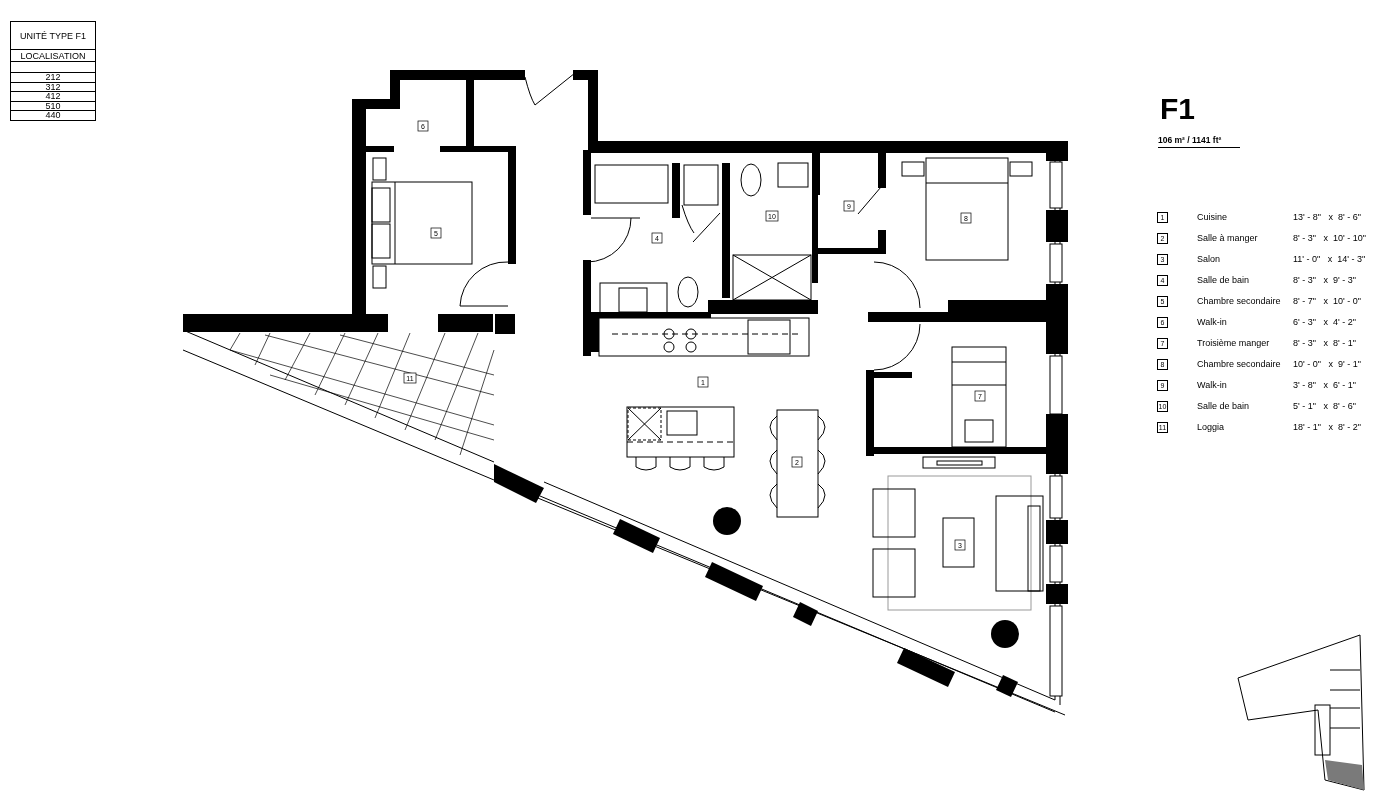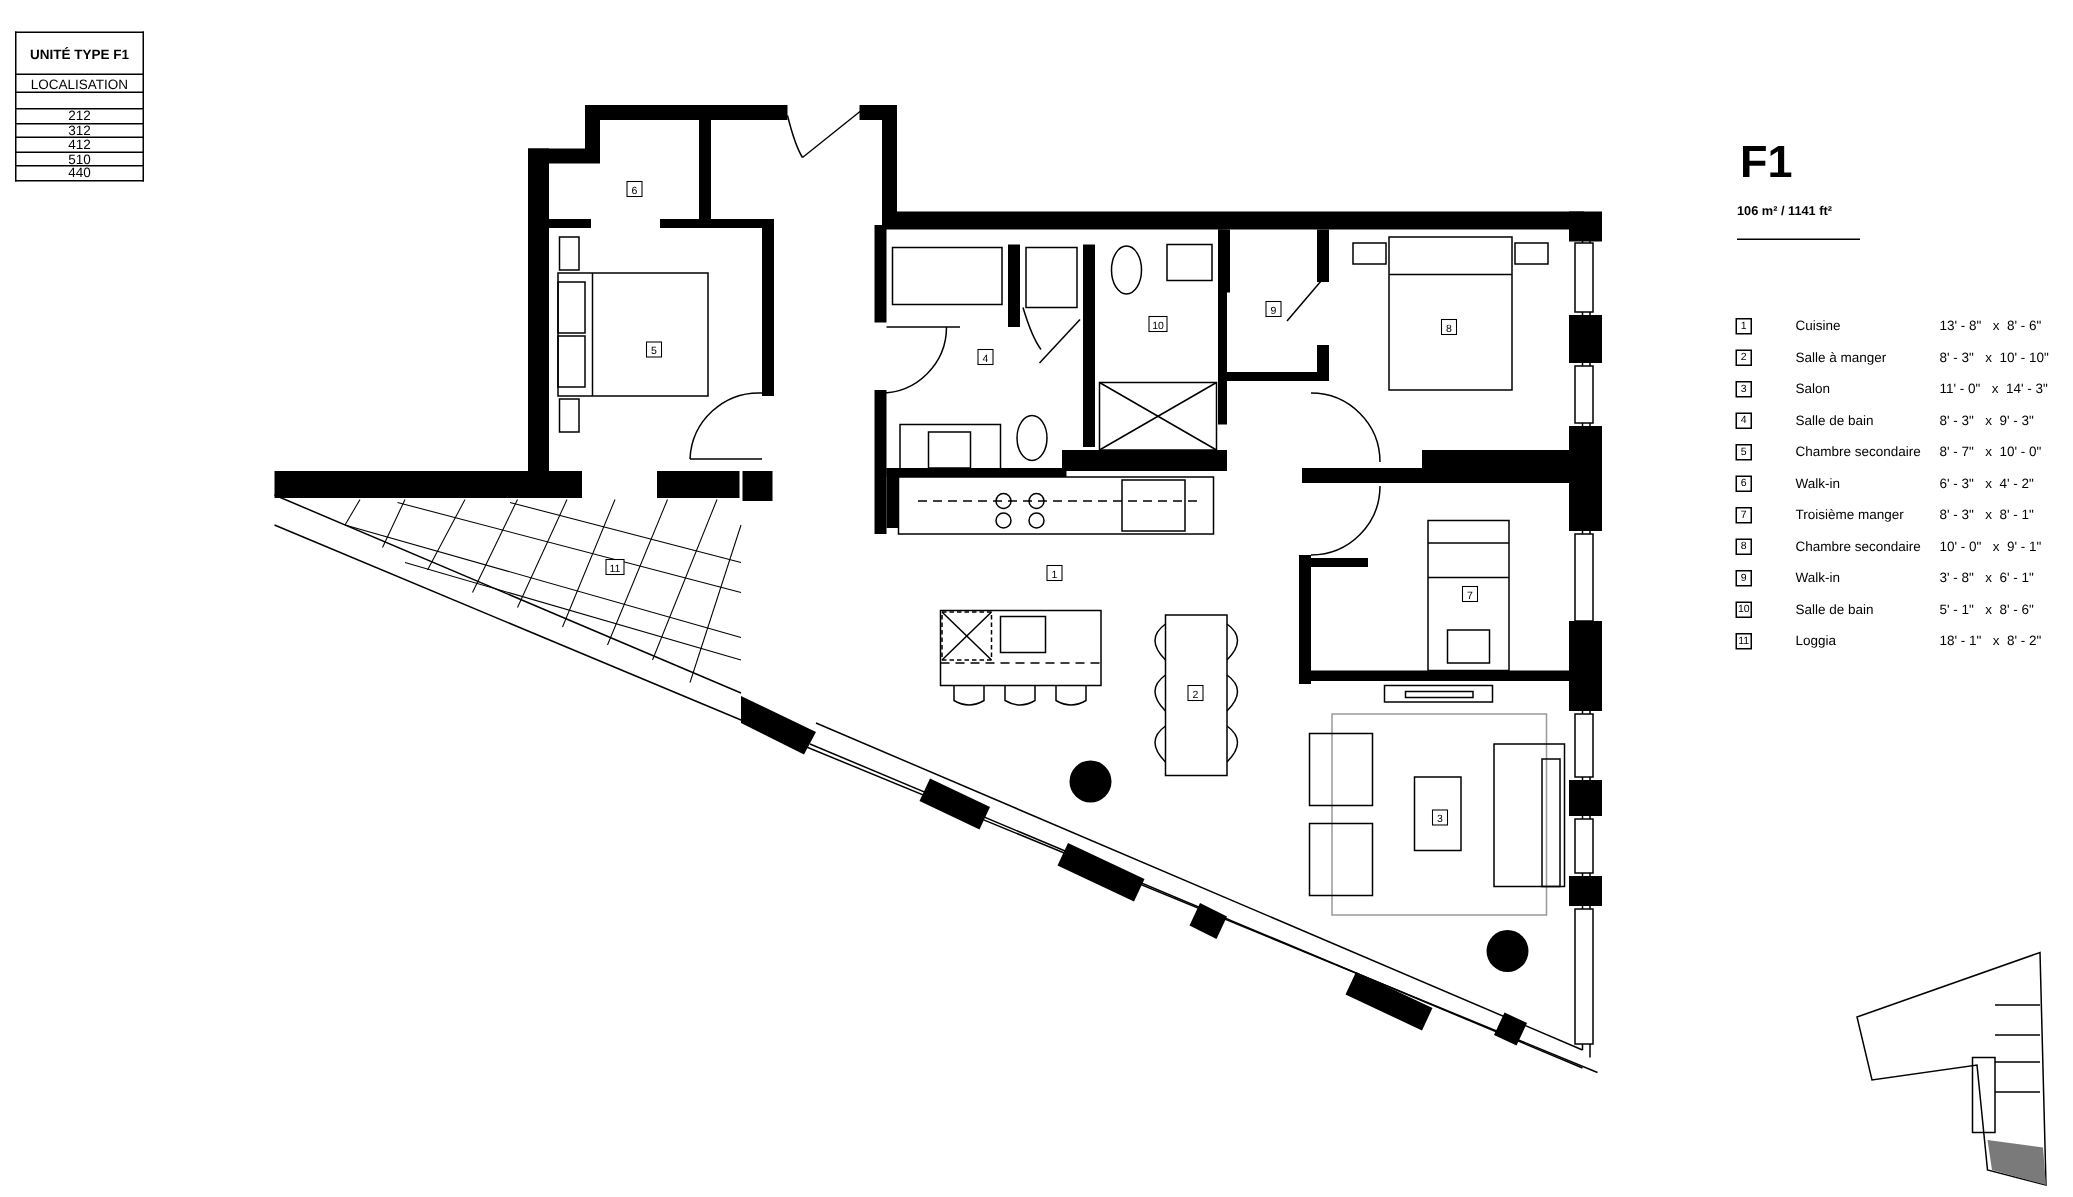--- a/index.html
+++ b/index.html
@@ -1,24 +1,24 @@
 <!DOCTYPE html>
 <html><head>
 <meta charset="utf-8">
 <style>
   html, body { margin:0; padding:0; background:#fff; }
   body { width:1382px; height:798px; position:relative; overflow:hidden; font-family:"Liberation Sans", sans-serif; color:#000; }
   .loc-table { position:absolute; left:10px; top:21px; width:86px; border-collapse:collapse; font-size:9px; }
   .loc-table td { border:1px solid #000; text-align:center; padding:0; }
-  .loc-table .title-cell { height:27px;font-weight:bold; }
+  .loc-table .title-cell { height:27px; }
   .loc-table .hdr-cell { height:11px;margin-top:28px; }
   .loc-table .blank-cell { height:10px; }
   .loc-table .unit-cell { height:8.5px; line-height:8.5px; font-size:9px;margin-left:24px; }
   .unit-title { position:absolute; left:1160px; top:92px; font-size:30px; font-weight:bold; letter-spacing:0; }
-  .unit-area { position:absolute; left:1158px; top:135px; font-size:8.5px; font-weight:bold; border-bottom:1px solid #000; padding-bottom:14px; width:82px; }
+  .unit-area { position:absolute; left:1158px; top:135px; font-size:8.5px; font-weight:bold; border-bottom:1px solid #000; padding-bottom:2px; width:82px; }
   .legend { position:absolute; left:1157px; top:212px; width:225px; font-size:9px; }
   .legend-row { position:relative; height:21px; }
   .legend-num { position:absolute; left:0; top:0; width:9px; height:9px; border:1px solid #000; font-size:7px; line-height:9px; text-align:center; }
   .legend-name { position:absolute; left:16px; top:0; line-height:11px;margin-left:24px; }
   .legend-dim { position:absolute; left:136px; top:0; line-height:11px; white-space:pre; }
   svg.plan { position:absolute; left:0; top:0; }
 </style>
 </head>
 <body>
 

